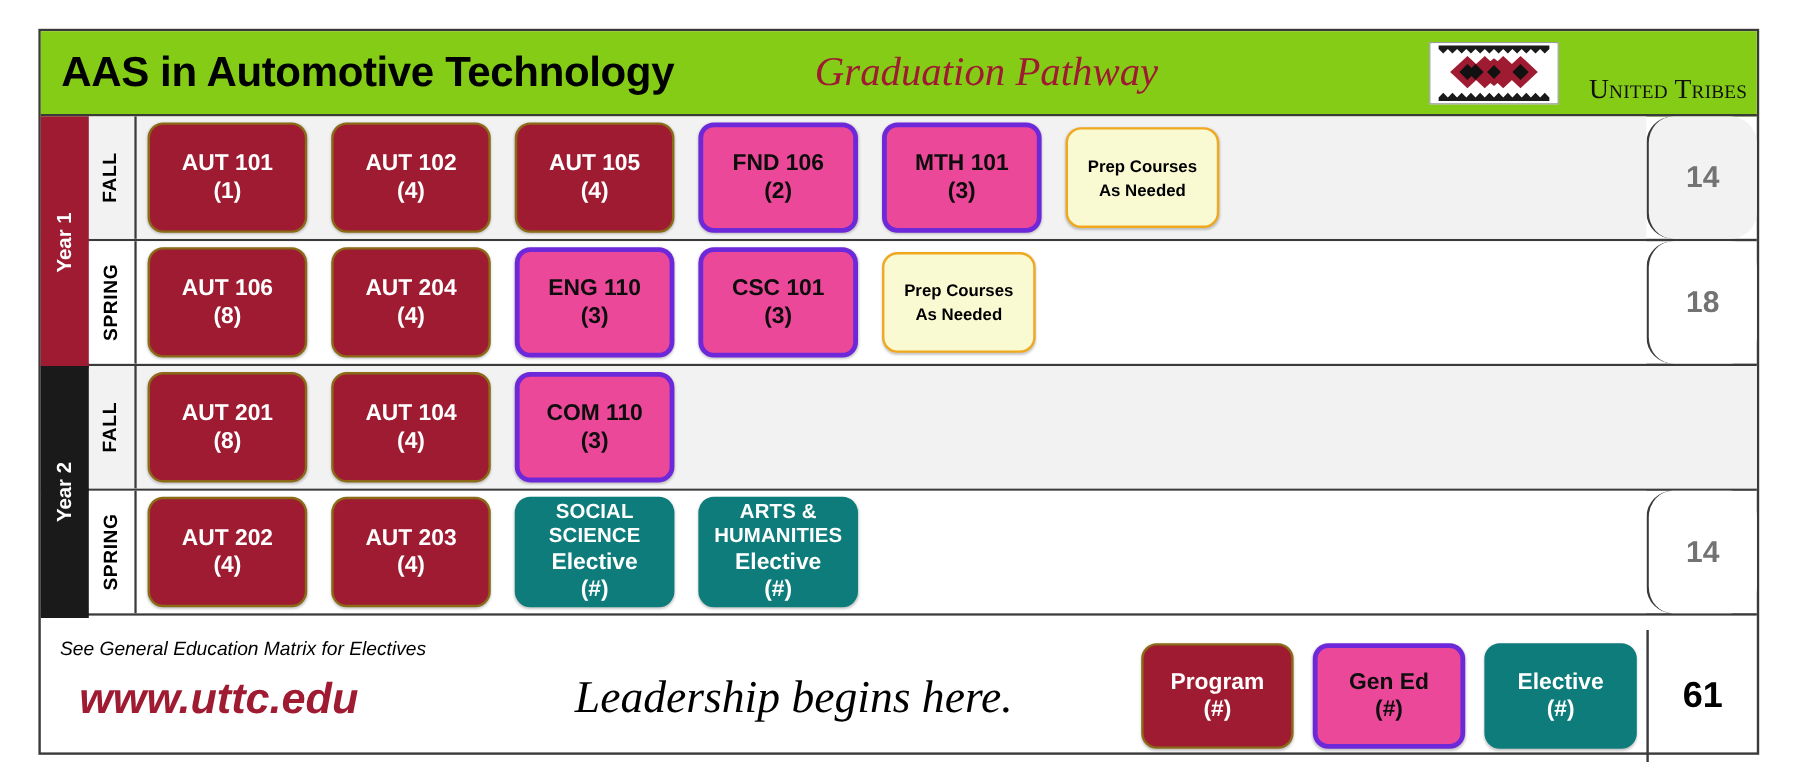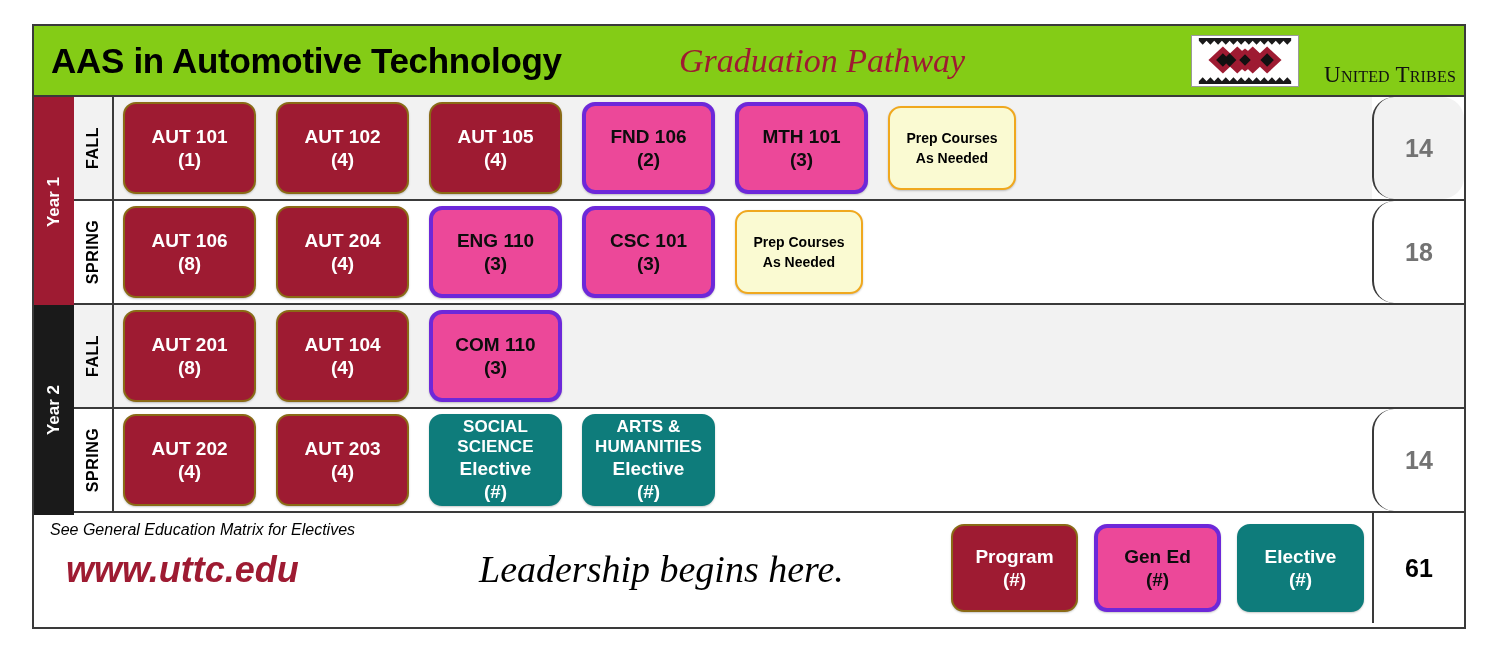--- a/index.html
+++ b/index.html
@@ -214,20 +214,21 @@
     font-size: 14px;
     font-weight: bold;
     line-height: 1.45;
   }
 
   
   .footer {
     position: relative;
     height: 110px;
     display: flex;
+    margin-top: 12px;
   }
   .matrix-note {
     position: absolute;
     left: 16px;
     top: 8px;
     font-size: 16px;
     font-style: italic;
     color: #000000;
     white-space: nowrap;
   }
@@ -259,21 +260,21 @@
     display: flex;
     gap: 16px;
   }
   .legend .box { width: 127px; height: 88px; }
   .footer-credit {
     flex: 0 0 92px;
     border-left: 2px solid #3a3a3a;
     display: flex;
     align-items: center;
     justify-content: center;
-    font-size: 25px;
+    font-size: 30px;
     font-weight: bold;
     color: #000000;
   }
   .footer-main {
     flex: 1 1 auto;
     position: relative;
     min-width: 0;
   }
 </style>
 </head>

